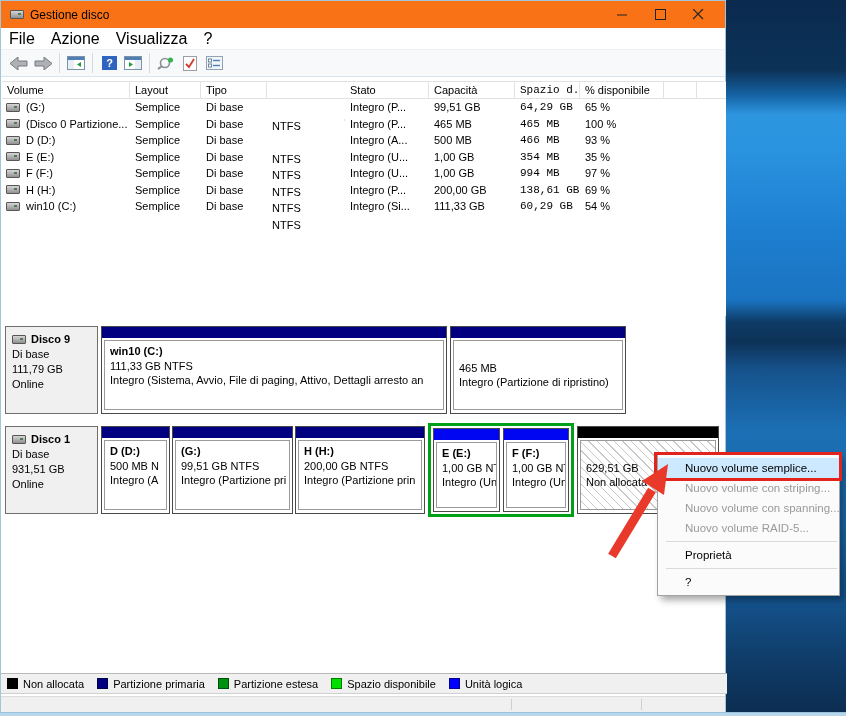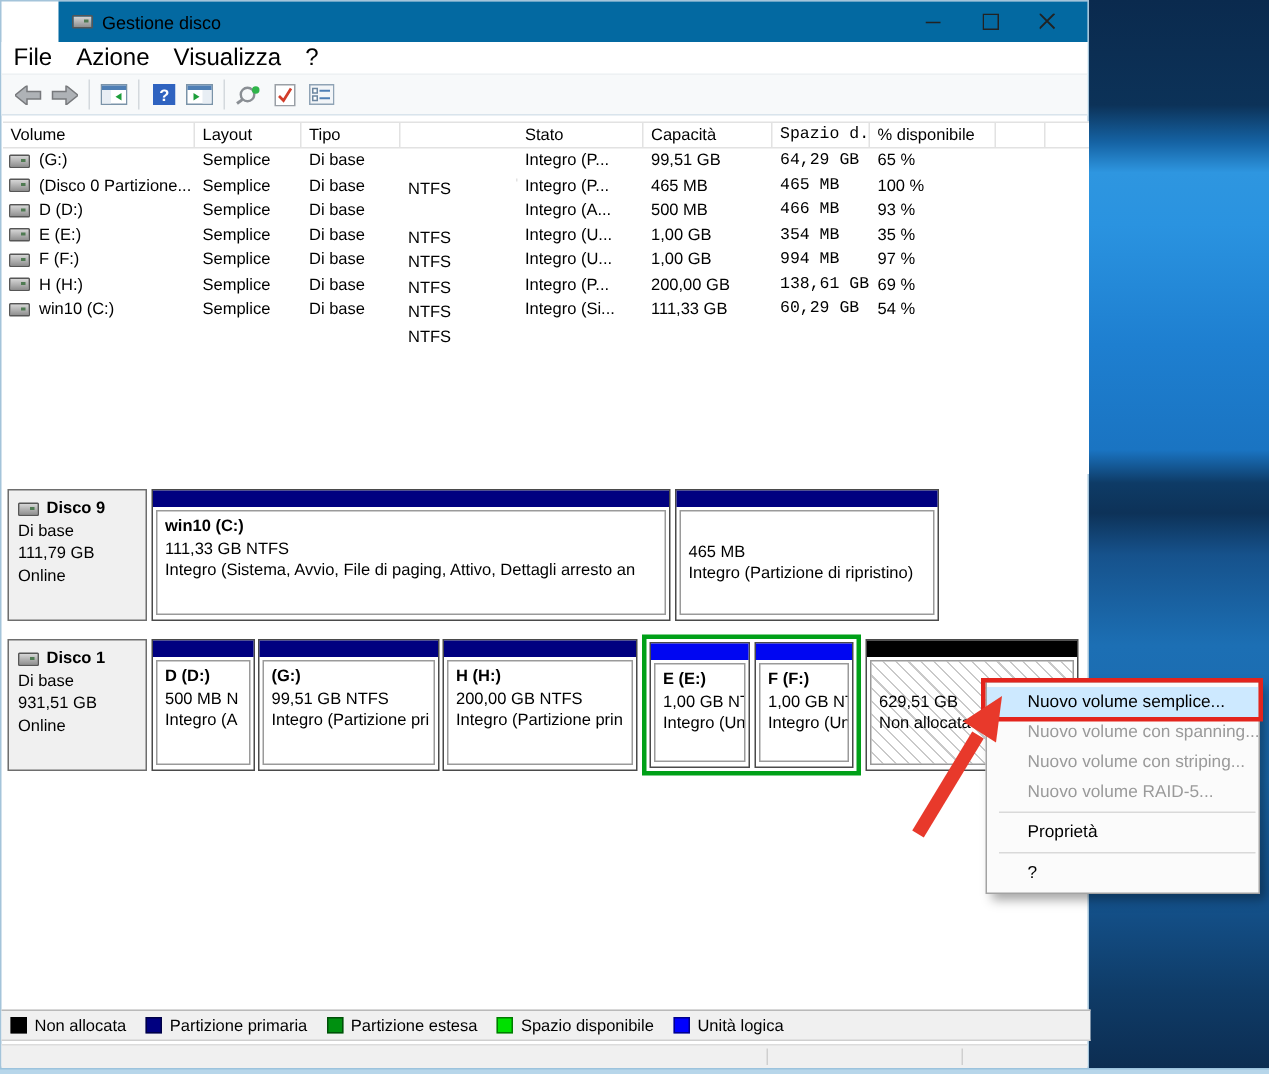--- a/index.html
+++ b/index.html
@@ -10,22 +10,22 @@
       #0a2a4e 0px,#0c3258 70px,#1563a4 95px,#2e96e0 115px,#2a93e0 150px,
       #1e7fd0 230px,#1a74c2 300px,#0e3b66 322px,#0d3258 342px,#16528c 370px,
       #1c6fb4 430px,#1a69ac 520px,#14528c 600px,#0f3c68 660px,#0c2c50 716px);
   }
   #taskbar-strip { position:absolute; left:0; bottom:0; width:846px; height:4px;
     background:#b7d6ea; border-top:1px solid #9cc3dd; }
 
   
   .window { position:absolute; left:0; top:0; width:726px; height:712px;
     background:#fff; border:1px solid #a4c4da; }
-  .titlebar { position:absolute; left:0; top:0; right:0; height:27px; background:#0369a1;
-    display:flex; align-items:center;margin-left:38px; }
+  .titlebar { position:absolute; left:0; top:0; right:0; height:27px; background:#f97316;
+    display:flex; align-items:center; }
   .title-text { font-size:12px; color:#000; margin-left:6px; }
   .drive-chip { display:inline-block; width:14px; height:9px;
     background:linear-gradient(#d6d6d6,#909090); border:1px solid #565656;
     border-radius:1px; position:relative; }
   .drive-chip::after { content:""; position:absolute; right:2px; top:2px;
     width:3px; height:2px; background:#4f7a52; }
   .app-icon { margin-left:9px; }
   .win-controls { position:absolute; right:8px; top:0; height:27px; display:flex; }
   .win-btn { width:38px; height:27px; display:flex; align-items:center; justify-content:center; }
 
@@ -414,22 +414,22 @@
     </div>
 
     <div class="statusbar">
       <div class="status-sep" style="left:510px;"></div>
       <div class="status-sep" style="left:640px;"></div>
     </div>
   </div>
 
   <div class="ctx-menu">
     <div class="ctx-item highlight">Nuovo volume semplice...</div>
+    <div class="ctx-item disabled">Nuovo volume con striping...</div>
     <div class="ctx-item disabled">Nuovo volume con spanning...</div>
-    <div class="ctx-item disabled">Nuovo volume con striping...</div>
     <div class="ctx-item disabled">Nuovo volume RAID-5...</div>
     <div class="ctx-sep"></div>
     <div class="ctx-item">Proprietà</div>
     <div class="ctx-sep"></div>
     <div class="ctx-item">?</div>
   </div>
 
   <div class="anno-box"></div>
   <svg class="anno-arrow" width="90" height="115">
     <line x1="16" y1="104" x2="56" y2="38" stroke="#e8392b" stroke-width="9"></line>

